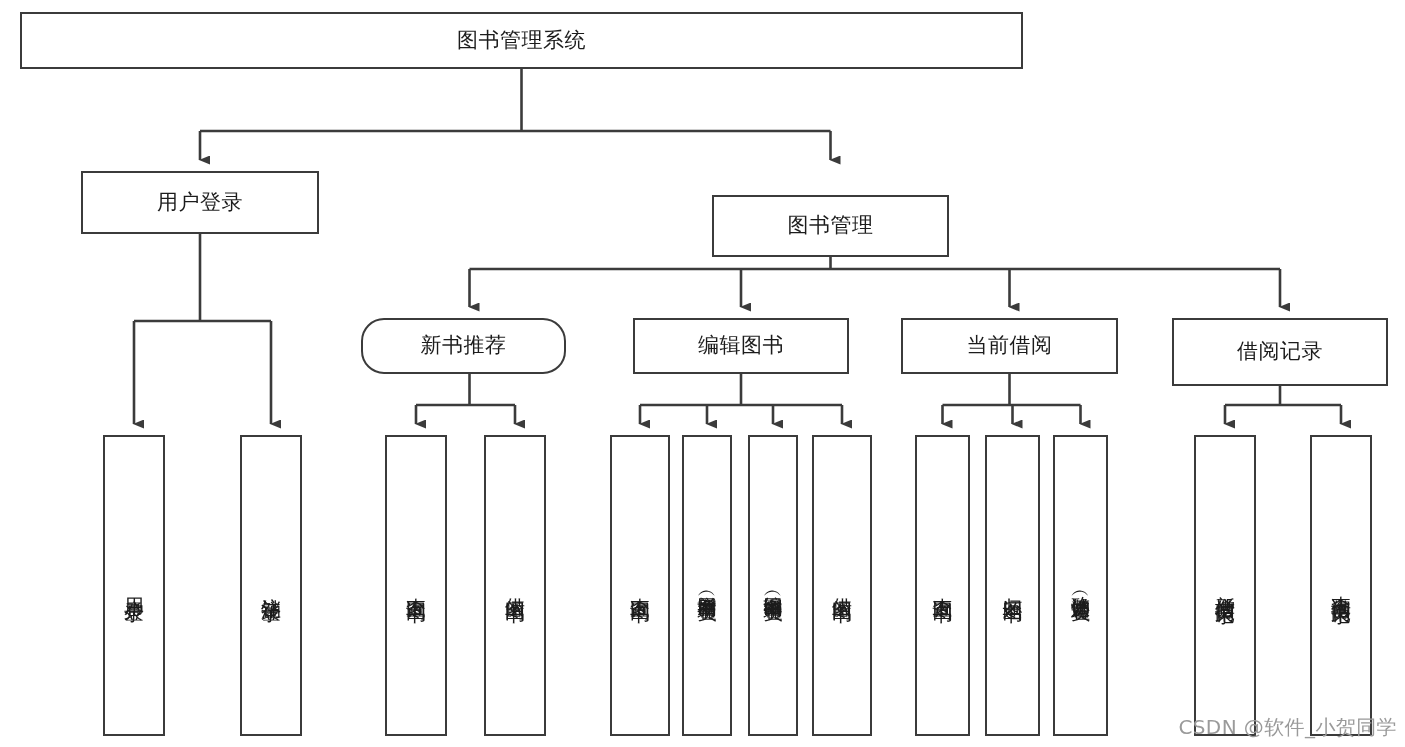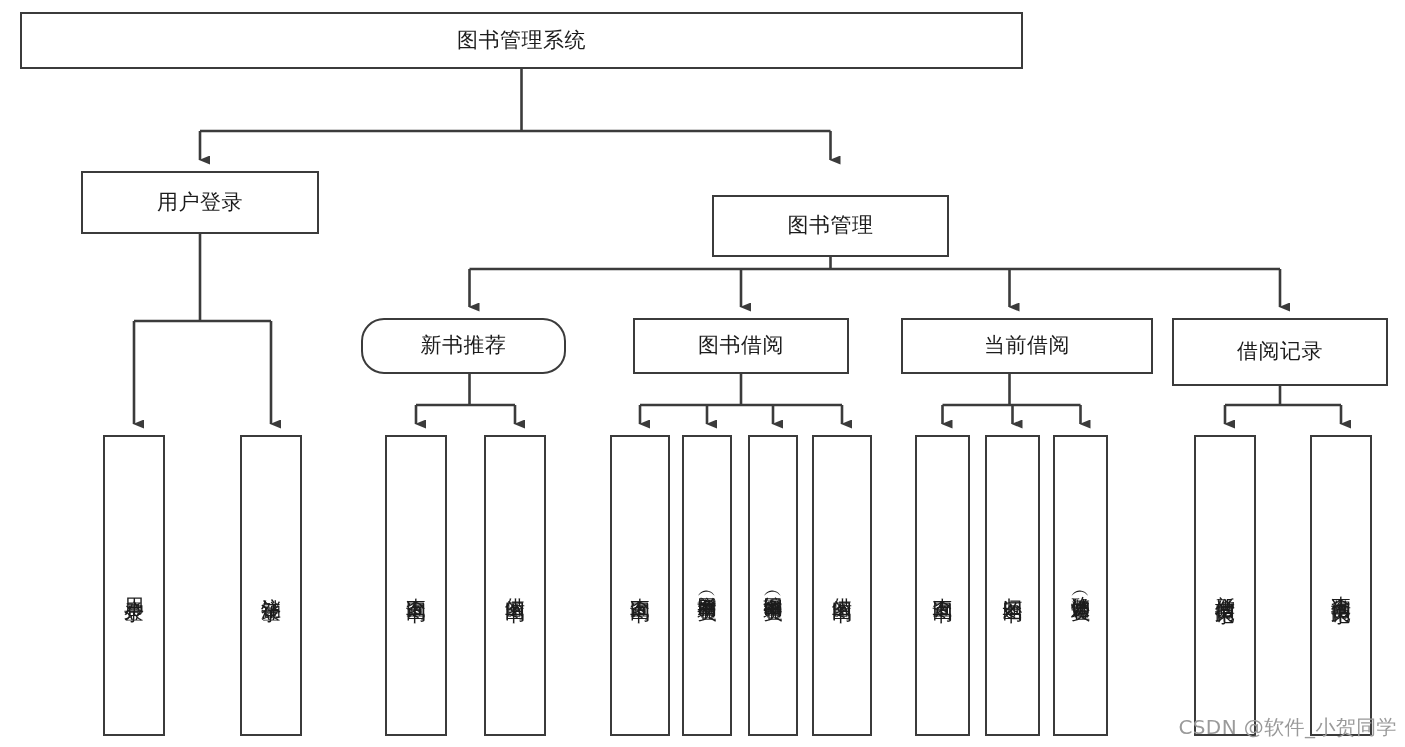--- a/index.html
+++ b/index.html
@@ -131,23 +131,23 @@
     <span class="node-label-h">用户登录</span>
   </div>
   <div class="node-box" style="left: 712px; top: 171px; width: 237px; height: 62px; margin-top: 24px;">
     <span class="node-label-h">图书管理</span>
   </div>
 
   <div class="node-box" style="left: 361px; top: 318px; width: 205px; height: 56px; border-radius: 23px;">
     <span class="node-label-h">新书推荐</span>
   </div>
   <div class="node-box" style="left: 633px; top: 318px; width: 216px; height: 56px;">
-    <span class="node-label-h">图书借阅</span>
+    <span class="node-label-h">编辑图书</span>
   </div>
-  <div class="node-box" style="left: 901px; top: 318px; width: 252px; height: 56px;">
+  <div class="node-box" style="left: 901px; top: 318px; width: 217px; height: 56px;">
     <span class="node-label-h">当前借阅</span>
   </div>
   <div class="node-box" style="left: 1172px; top: 318px; width: 216px; height: 68px;">
     <span class="node-label-h">借阅记录</span>
   </div>
 
   <div class="node-box leaf" style="left: 103px; top: 435px; width: 62px; height: 301px;">
     <span class="node-label-v">用户登录</span>
   </div>
   <div class="node-box leaf" style="left: 240px; top: 435px; width: 62px; height: 301px;">

